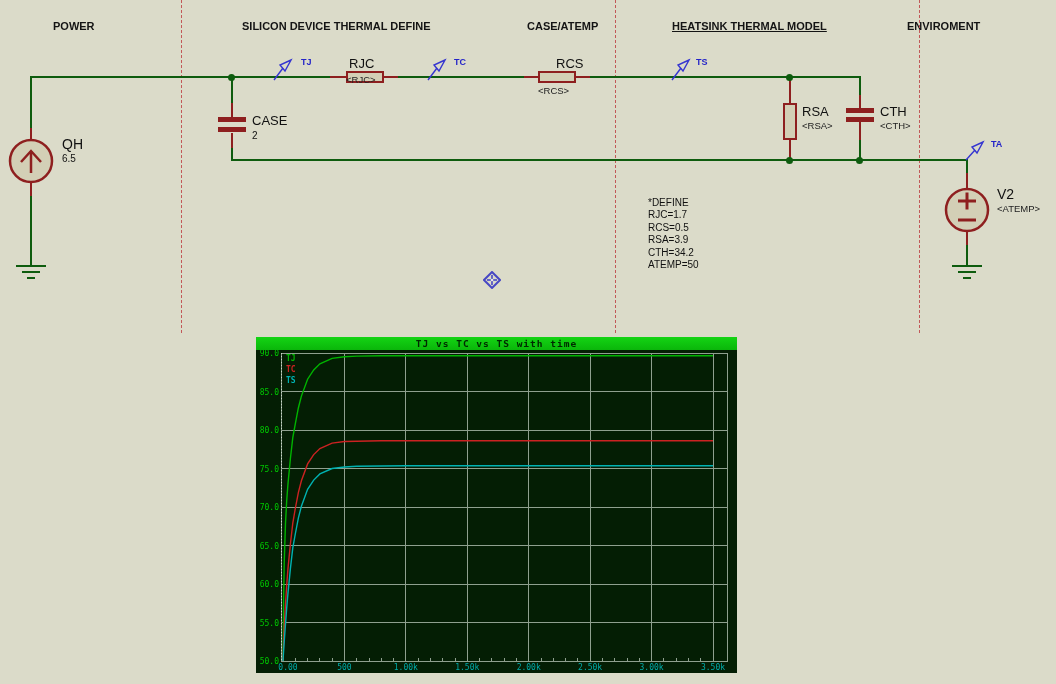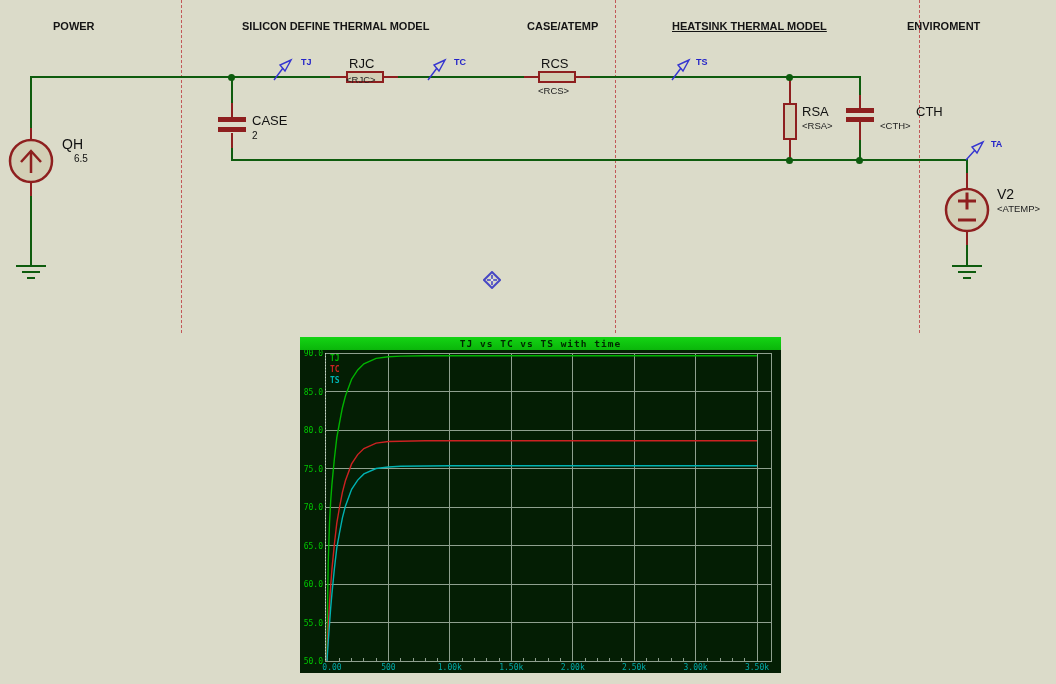--- a/index.html
+++ b/index.html
@@ -15,31 +15,31 @@
   .rbox{position:absolute;border:2px solid #8E1F1F;background:#D3CFB6;box-sizing:border-box;}
   .cplate{position:absolute;background:#8E1F1F;}
   .clabel{position:absolute;font:13px "Liberation Sans",sans-serif;color:#111;white-space:nowrap;}
   .cbig{font-size:14px;}
   .cparam{position:absolute;font:9.5px "Liberation Sans",sans-serif;color:#222;white-space:nowrap;}
   .cvalue{position:absolute;font:10px "Liberation Sans",sans-serif;color:#111;white-space:nowrap;}
   .plabel{position:absolute;font:bold 9px "Liberation Sans",sans-serif;color:#2424C8;white-space:nowrap;}
   .probe{position:absolute;}
   .define{position:absolute;left:648px;top:197px;font:10px "Liberation Sans",sans-serif;color:#111;line-height:12.4px;}
   .gline{position:absolute;height:2px;background:#0E5C0E;}
-  .chart{position:absolute;left:256px;top:337px;width:481px;height:336px;background:#14b8a6;margin-left:44px;}
+  .chart{position:absolute;left:256px;top:337px;width:481px;height:336px;background:#14b8a6;}
   .chart-title{height:13px;background:linear-gradient(#14D414,#0AB60A);font:bold 9.5px "DejaVu Sans Mono",monospace;color:#012801;text-align:center;line-height:13px;letter-spacing:1px;}
   #chart-svg{display:block;}
 </style>
 </head>
 <body>
 
 <div class="stage">
 
   <span class="hdr" style="left:53px;top:20px;">POWER</span>
-  <span class="hdr" style="left:242px;top:20px;">SILICON DEFINE THERMAL MODEL</span>
+  <span class="hdr" style="left:242px;top:20px;">SILICON DEVICE THERMAL DEFINE</span>
   <span class="hdr" style="left:527px;top:20px;">CASE/ATEMP</span>
   <span class="hdr" style="left:672px;top:20px;text-decoration:underline;">HEATSINK THERMAL MODEL</span>
   <span class="hdr" style="left:907px;top:20px;">ENVIROMENT</span>
 
   <div class="divider" style="left:181px;"></div>
   <div class="divider" style="left:615px;"></div>
   <div class="divider" style="left:919px;"></div>
 
   <div class="wh" style="left:30px;top:76px;width:302px;"></div>
   <div class="wh" style="left:396px;top:76px;width:130px;"></div>
@@ -79,42 +79,42 @@
   <div class="dot" style="left:786px;top:74px;"></div>
   <div class="dot" style="left:786px;top:157px;"></div>
   <div class="dot" style="left:856px;top:157px;"></div>
 
   <svg style="position:absolute;left:8px;top:138px;" width="46" height="46">
     <circle cx="23" cy="23" r="21" fill="#D3CFB6" stroke="#8E1F1F" stroke-width="2.5"></circle>
     <line x1="23" y1="35" x2="23" y2="13" stroke="#8E1F1F" stroke-width="2.5"></line>
     <polyline points="13,24 23,13 33,24" fill="none" stroke="#8E1F1F" stroke-width="2.5"></polyline>
   </svg>
   <span class="clabel cbig" style="left:62px;top:136px;">QH</span>
-  <span class="cvalue" style="left:62px;top:153px;margin-left:12px;">6.5</span>
+  <span class="cvalue" style="left:62px;top:153px;">6.5</span>
 
   <div class="cplate" style="left:218px;top:117px;width:28px;height:5px;"></div>
   <div class="cplate" style="left:218px;top:127px;width:28px;height:5px;"></div>
   <span class="clabel" style="left:252px;top:113px;">CASE</span>
   <span class="cvalue" style="left:252px;top:130px;">2</span>
 
   <div class="rbox" style="left:346px;top:71px;width:38px;height:12px;"></div>
   <span class="clabel" style="left:349px;top:56px;">RJC</span>
   <span class="cparam" style="left:346px;top:74px;">&lt;RJC&gt;</span>
 
   <div class="rbox" style="left:538px;top:71px;width:38px;height:12px;"></div>
-  <span class="clabel" style="left:541px;top:56px;">RCS</span>
+  <span class="clabel" style="left:556px;top:56px;">RCS</span>
   <span class="cparam" style="left:538px;top:85px;">&lt;RCS&gt;</span>
 
   <div class="rbox" style="left:783px;top:103px;width:14px;height:37px;"></div>
   <span class="clabel" style="left:802px;top:104px;">RSA</span>
   <span class="cparam" style="left:802px;top:120px;">&lt;RSA&gt;</span>
 
   <div class="cplate" style="left:846px;top:108px;width:28px;height:5px;"></div>
   <div class="cplate" style="left:846px;top:117px;width:28px;height:5px;"></div>
-  <span class="clabel" style="left:916px;top:104px;">CTH</span>
+  <span class="clabel" style="left:880px;top:104px;">CTH</span>
   <span class="cparam" style="left:880px;top:120px;">&lt;CTH&gt;</span>
 
   <svg style="position:absolute;left:944px;top:187px;" width="46" height="46">
     <circle cx="23" cy="23" r="21" fill="#D3CFB6" stroke="#8E1F1F" stroke-width="2.5"></circle>
     <line x1="14" y1="14" x2="32" y2="14" stroke="#8E1F1F" stroke-width="3"></line>
     <line x1="23" y1="5.5" x2="23" y2="22.5" stroke="#8E1F1F" stroke-width="3"></line>
     <line x1="14" y1="33" x2="32" y2="33" stroke="#8E1F1F" stroke-width="3"></line>
   </svg>
   <span class="clabel cbig" style="left:997px;top:186px;">V2</span>
   <span class="cparam" style="left:997px;top:203px;">&lt;ATEMP&gt;</span>
@@ -147,20 +147,28 @@
     <polygon points="19,3 8,8 13,14" fill="none" stroke="#3535D0" stroke-width="1.4"></polygon>
   </svg>
   <span class="plabel" style="left:696px;top:57px;">TS</span>
 
   <svg class="probe" style="left:964px;top:139px;" width="24" height="24">
     <line x1="2" y1="21" x2="11" y2="11" stroke="#3535D0" stroke-width="1.4"></line>
     <polygon points="19,3 8,8 13,14" fill="none" stroke="#3535D0" stroke-width="1.4"></polygon>
   </svg>
   <span class="plabel" style="left:991px;top:139px;">TA</span>
 
+  <div class="define">
+    <div>*DEFINE</div>
+    <div>RJC=1.7</div>
+    <div>RCS=0.5</div>
+    <div>RSA=3.9</div>
+    <div>CTH=34.2</div>
+    <div>ATEMP=50</div>
+  </div>
 
   <svg style="position:absolute;left:483px;top:271px;" width="18" height="18">
     <polygon points="9,1 17,9 9,17 1,9" fill="none" stroke="#4747C4" stroke-width="2"></polygon>
     <line x1="9" y1="4" x2="9" y2="14" stroke="#4747C4" stroke-width="1.6"></line>
     <line x1="4" y1="9" x2="14" y2="9" stroke="#4747C4" stroke-width="1.6"></line>
     <circle cx="9" cy="9" r="1.3" fill="#E8E8E8"></circle>
   </svg>
 
   <div class="chart">
     <div class="chart-title">TJ vs TC vs TS with time</div>

